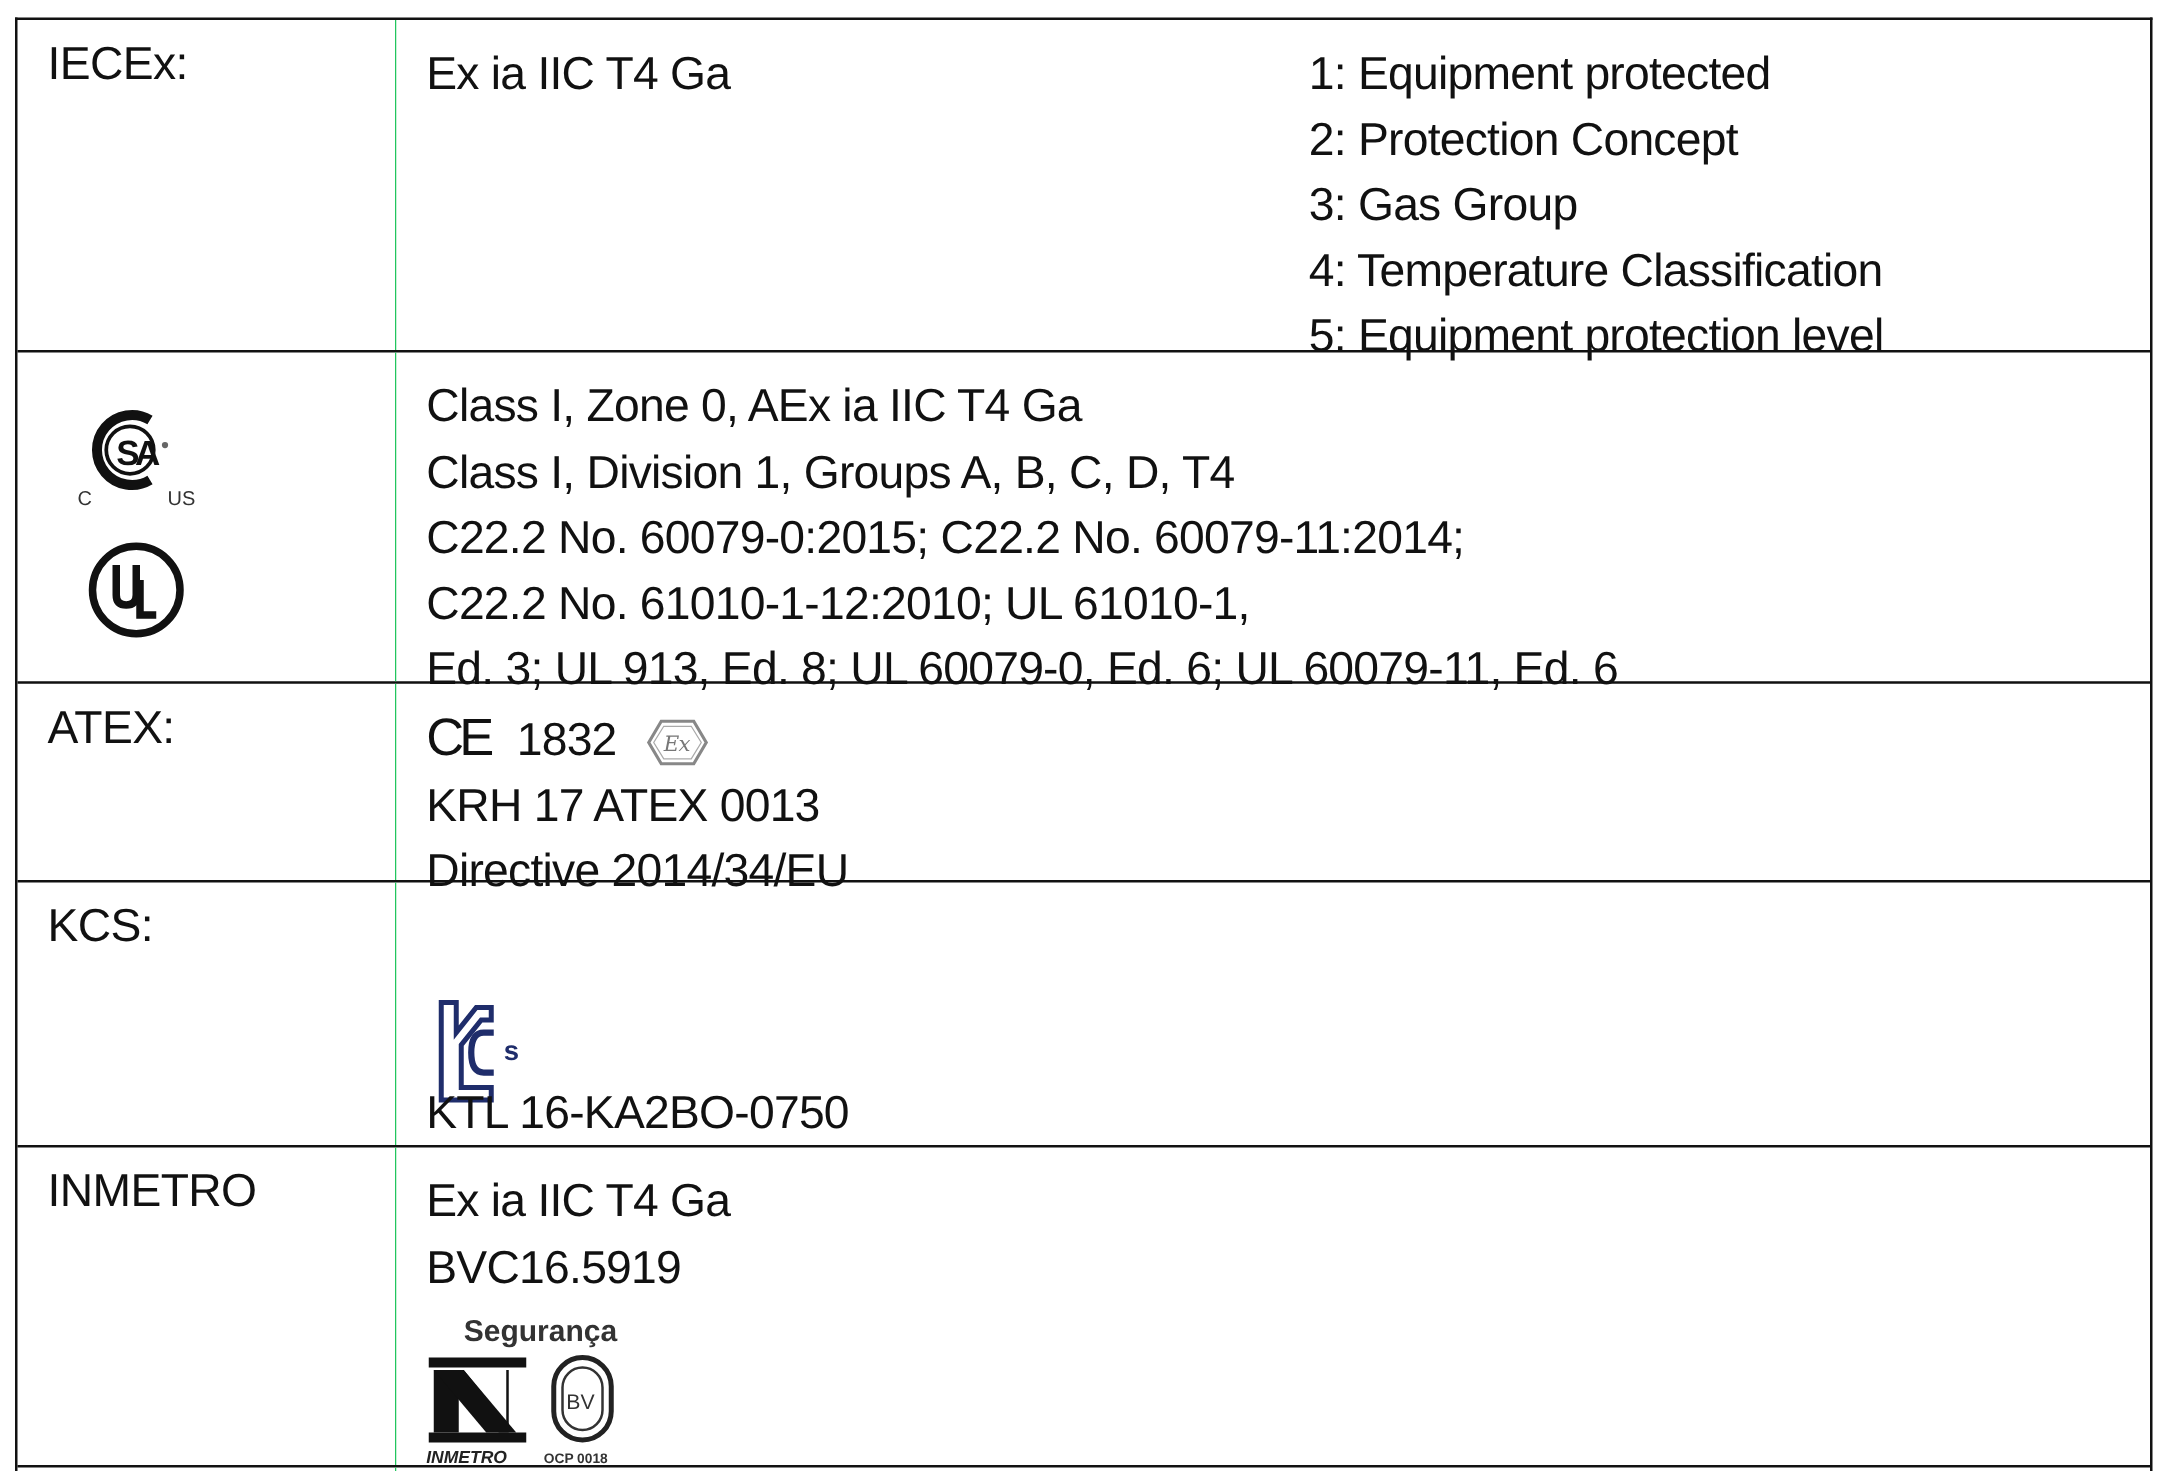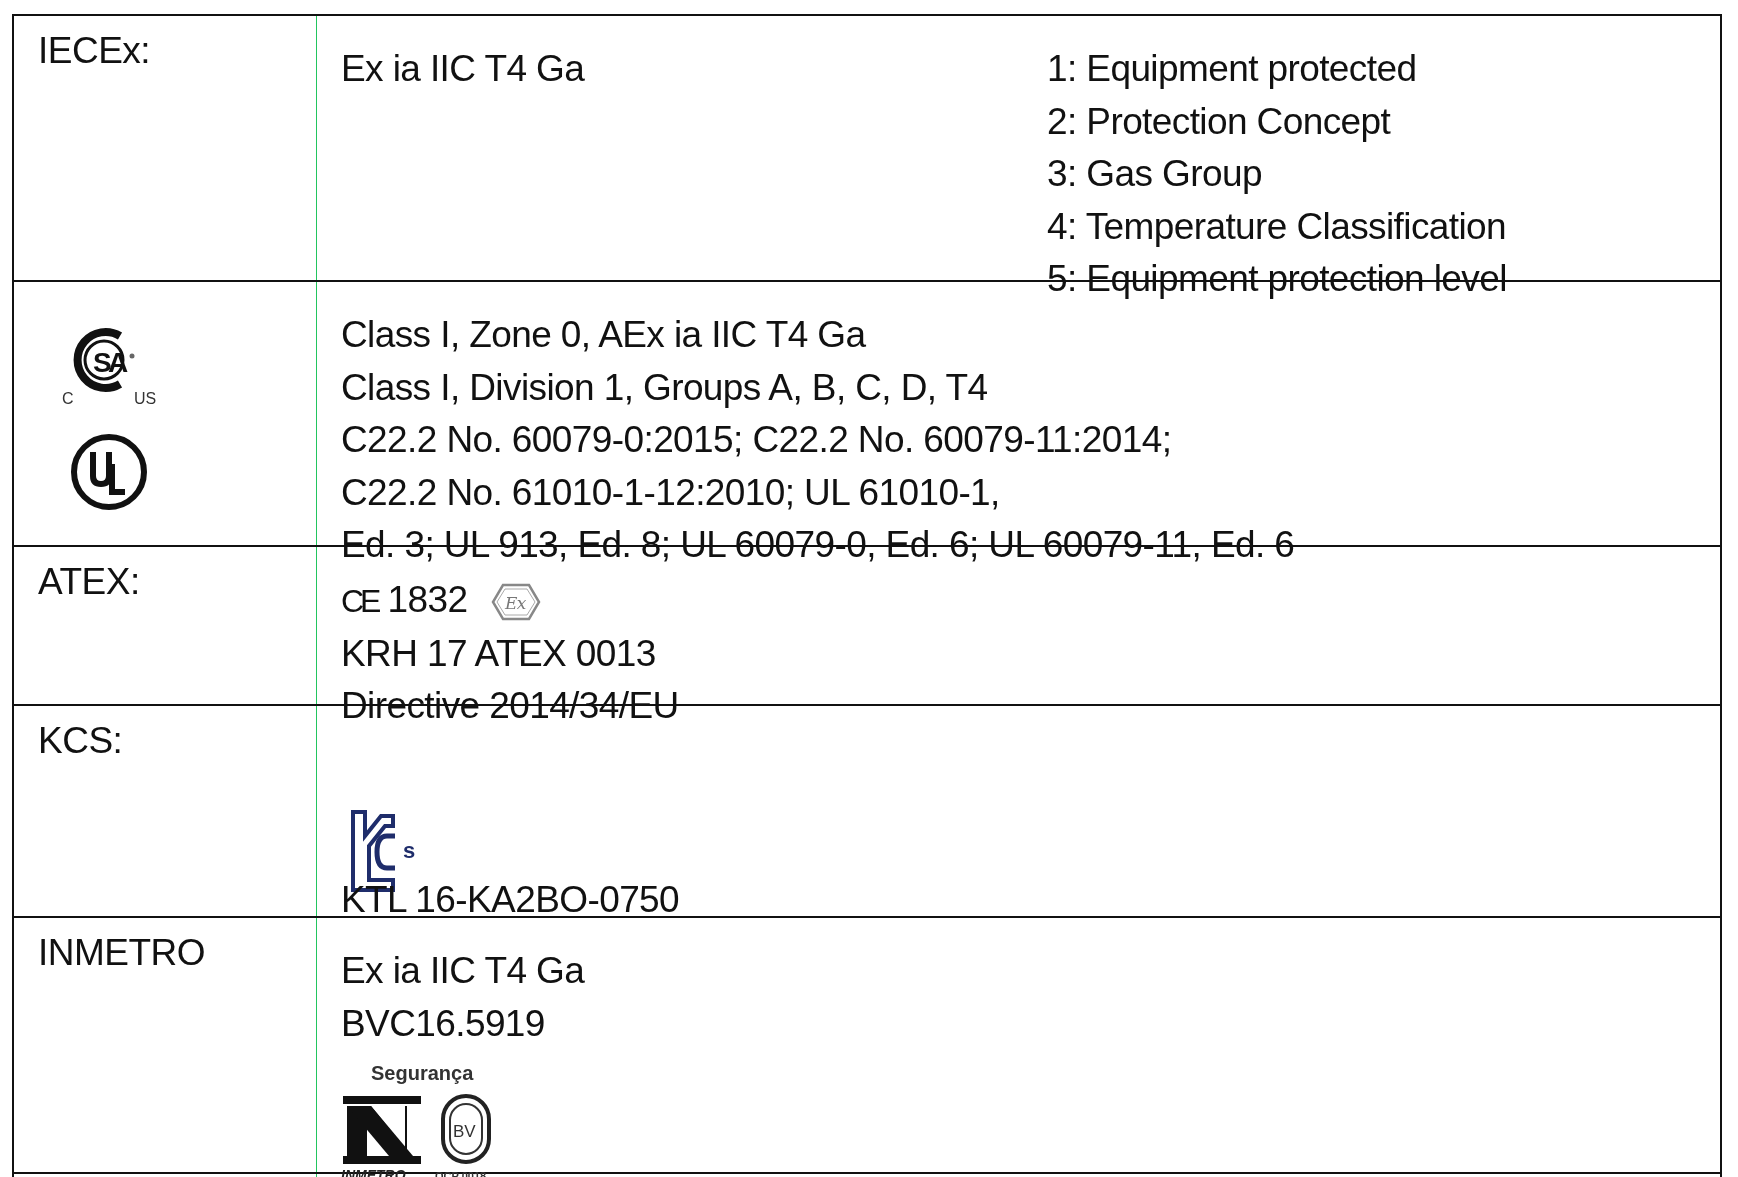--- a/index.html
+++ b/index.html
@@ -3,25 +3,25 @@
 <meta charset="utf-8">
 <style>
   html,body{margin:0;padding:0;background:#fff;}
   body{width:1738px;height:1177px;position:relative;overflow:hidden;
        font-family:"Liberation Sans","DejaVu Sans",sans-serif;color:#111;}
   .tbl{position:absolute;left:12px;top:14px;width:1710px;height:1163px;
        border:2px solid #111;border-bottom:none;box-sizing:border-box;}
   .row{position:absolute;left:0;width:100%;border-bottom:2px solid #111;box-sizing:border-box;}
   .lab{position:absolute;left:0;top:0;width:303px;height:100%;border-right:1px solid #22c55e;box-sizing:border-box;}
   .lab .t{position:absolute;left:24px;top:9px;font-size:37px;line-height:52px;letter-spacing:-0.5px;}
-  .val{position:absolute;left:303px;top:18px;right:0;height:100%;}
+  .val{position:absolute;left:303px;top:8px;right:0;height:100%;}
   .lines{position:absolute;left:24px;top:9px;}
   .line{font-size:37px;line-height:52.5px;white-space:nowrap;letter-spacing:-0.6px;}
   .legend{position:absolute;left:730px;top:9px;}
-  .ce{font-weight:normal;letter-spacing:-4px;margin-right:10px;font-size:32px;}
+  .ce{font-weight:normal;letter-spacing:-4px;margin-right:22px;font-size:42px;}
   .inl{display:inline-block;vertical-align:middle;}
 </style>
 </head>
 <body>
 
 <div class="tbl">
 
   <div class="row" style="top:0;height:266px;">
     <div class="lab">
       <div class="t">IECEx:</div>
@@ -106,21 +106,21 @@
 
   <div class="row" style="top:902px;height:256px;">
     <div class="lab">
       <div class="t">INMETRO</div>
     </div>
     <div class="val">
       <div class="lines">
         <div class="line">Ex ia IIC T4 Ga</div>
         <div class="line">BVC16.5919</div>
       </div>
-      <div style="position:absolute;left:54px;top:126px;font-size:20px;font-weight:bold;color:#333;">Segurança</div>
+      <div style="position:absolute;left:54px;top:126px;font-size:24px;font-weight:bold;color:#333;">Segurança</div>
       <svg style="position:absolute;left:24px;top:158px;" width="90" height="90" viewBox="0 0 90 90">
         <rect x="2" y="2" width="78" height="8" fill="#111"></rect>
         <polygon points="6,12 30,12 64,54 64,12 64,12 66,12 66,62 58,62 26,24 26,62 6,62" fill="#111"></polygon>
         <polygon points="6,12 30,12 72,62 48,62" fill="#111"></polygon>
         <rect x="2" y="62" width="78" height="8" fill="#111"></rect>
         <text x="0" y="86" font-family="Liberation Sans, sans-serif" font-style="italic" font-weight="bold" font-size="14" fill="#222">INMETRO</text>
       </svg>
       <svg style="position:absolute;left:114px;top:158px;" width="80" height="90" viewBox="0 0 80 90">
         <rect x="12" y="2" width="46" height="66" rx="23" fill="none" stroke="#222" stroke-width="4"></rect>
         <rect x="19" y="10" width="32" height="50" rx="16" fill="none" stroke="#333" stroke-width="2"></rect>

